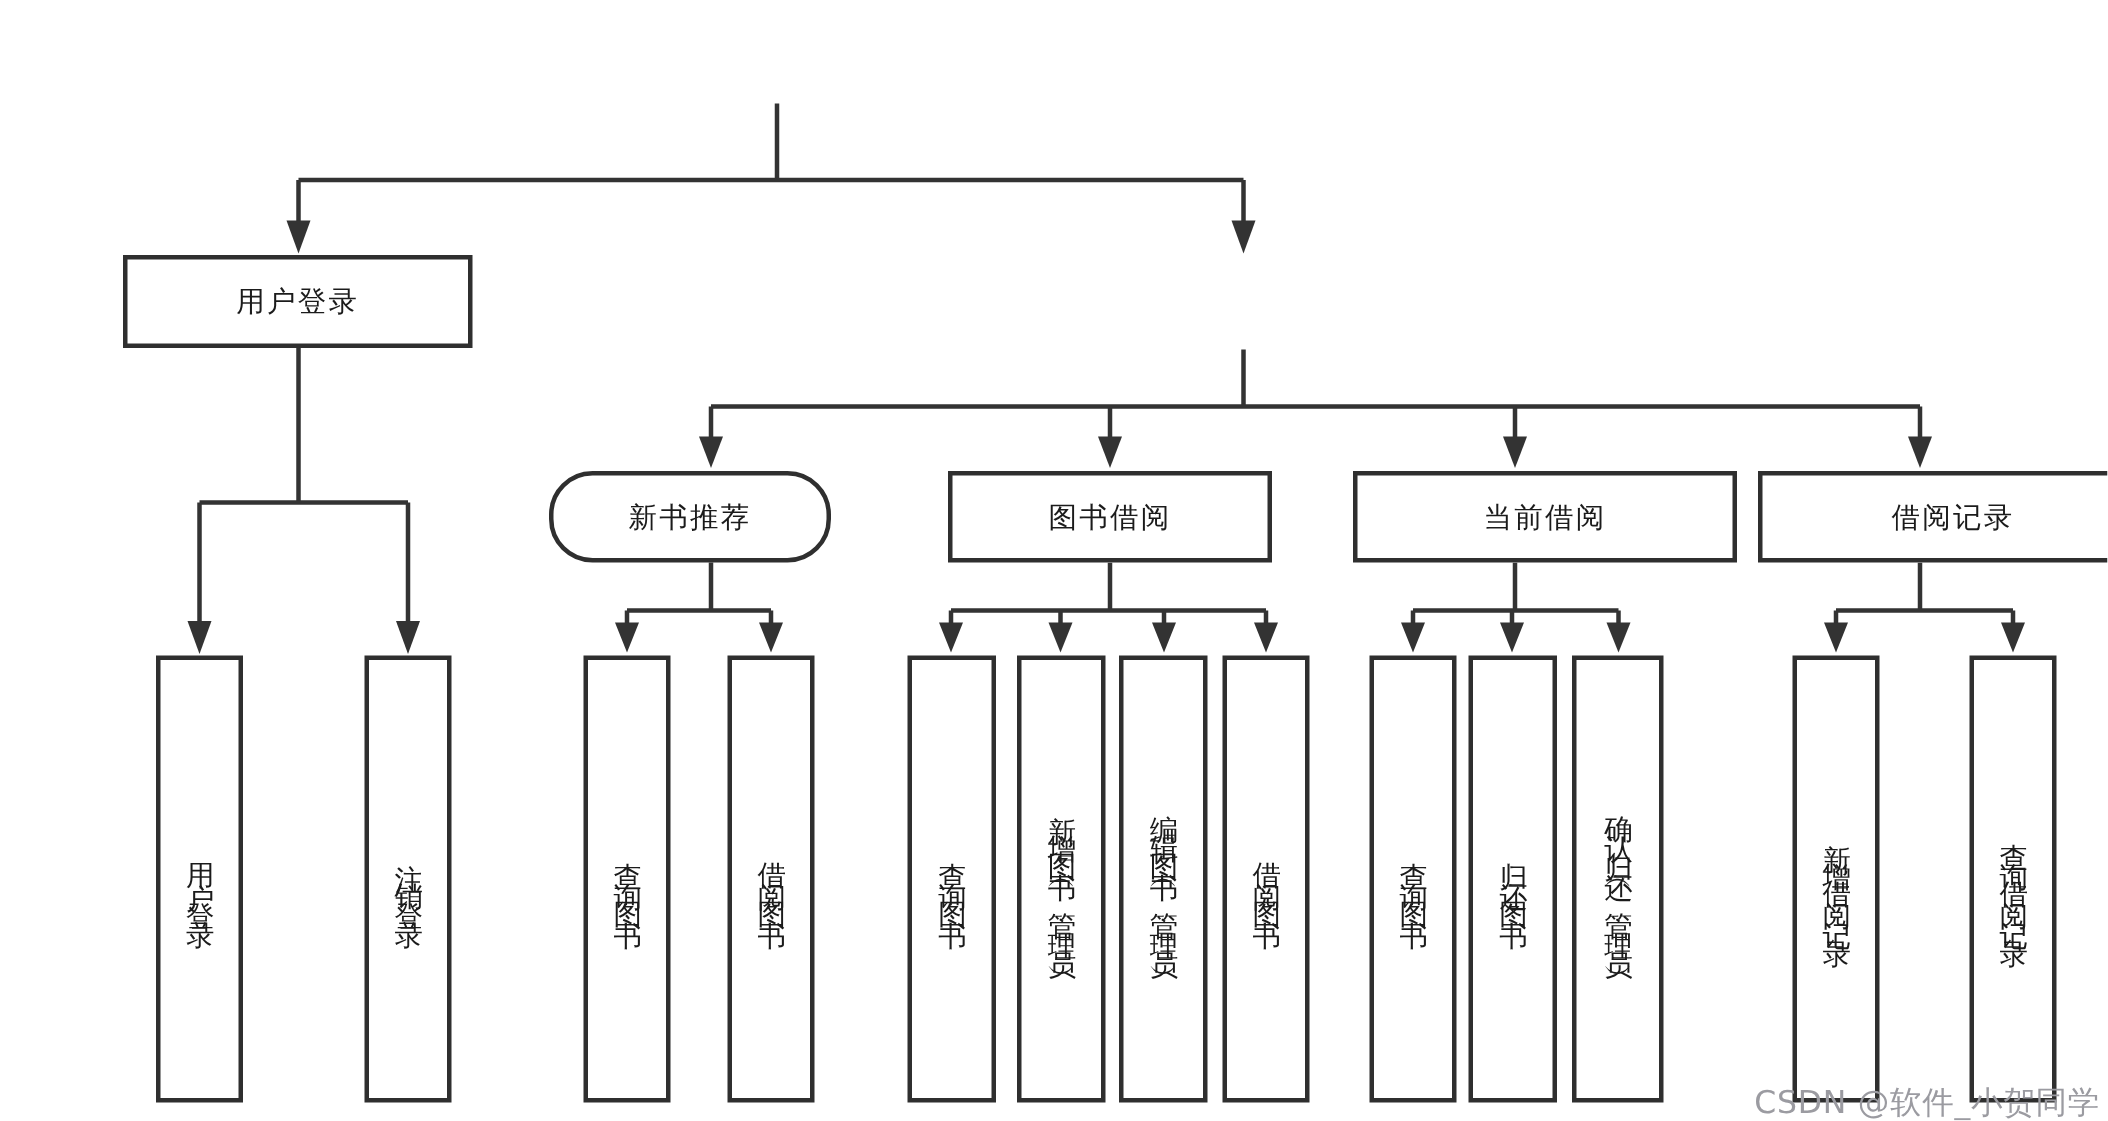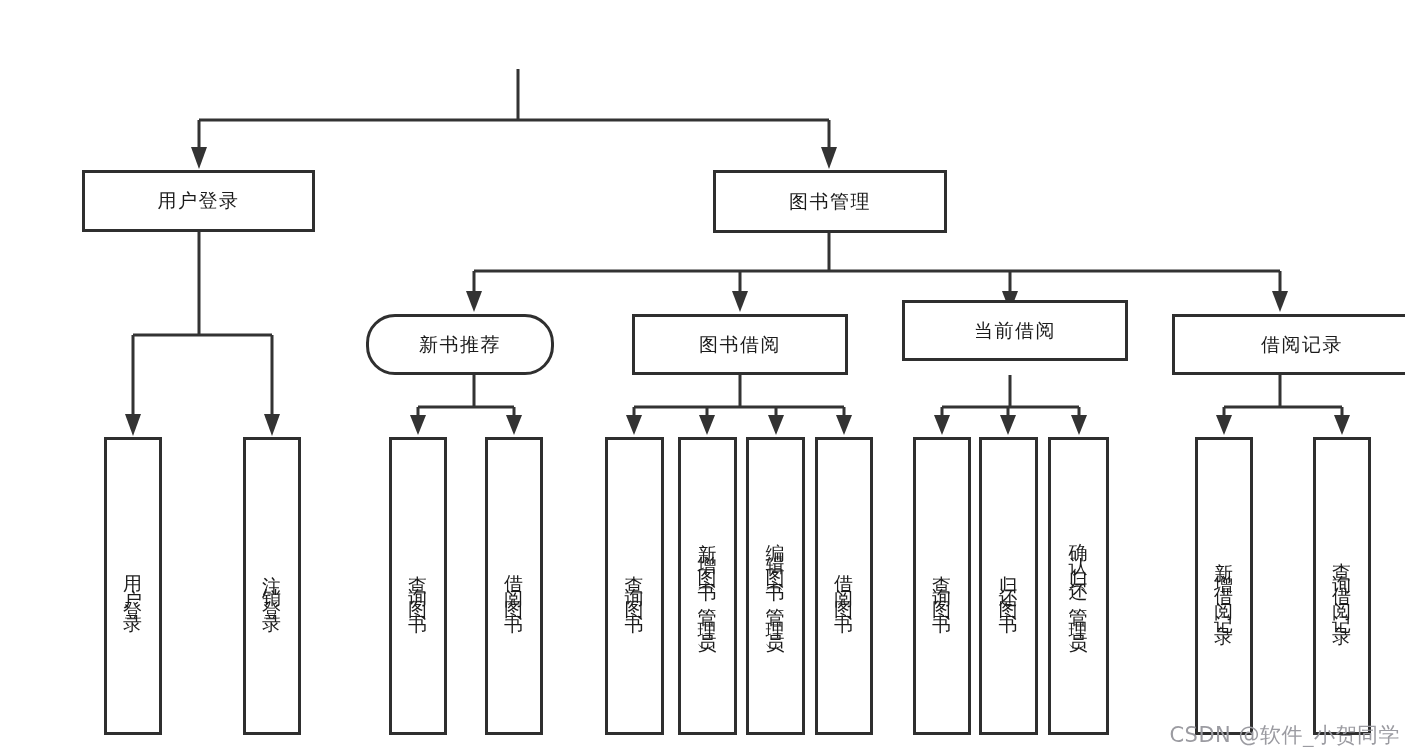--- a/index.html
+++ b/index.html
@@ -81,25 +81,24 @@
 
     <g>
       <path class="cline" d="M1280,375 V407 M1224,407 H1342 M1224,407 V417 M1342,407 V417"></path>
       <polygon class="ahead" points="1216,415 1232,415 1224,435"></polygon>
       <polygon class="ahead" points="1334,415 1350,415 1342,435"></polygon>
     </g>
   </svg>
 
 
   <div class="node hbox" style="left:82px; top:170px; width:233px; height:62px;">用户登录</div>
-  <div class="node hbox" style="left:713px; top:170px; width:234px; height:63px;">图书管理</div>
 
   <div class="node hbox" style="left:366px; top:314px; width:188px; height:61px;border-radius:29px;">新书推荐</div>
   <div class="node hbox" style="left:632px; top:314px; width:216px; height:61px;">图书借阅</div>
-  <div class="node hbox" style="left:902px; top:300px; width:226px; height:61px;">当前借阅</div>
+  <div class="node hbox" style="left:902px; top:314px; width:256px; height:61px;">当前借阅</div>
   <div class="node hbox" style="left:1172px; top:314px; width:260px; height:61px;">借阅记录</div>
 
   <div class="node vbox" style="left:104px; top:437px; width:58px; height:298px;">用户登录</div>
   <div class="node vbox" style="left:243px; top:437px; width:58px; height:298px;">注销登录</div>
 
   <div class="node vbox" style="left:389px; top:437px; width:58px; height:298px;">查询图书</div>
   <div class="node vbox" style="left:485px; top:437px; width:58px; height:298px;">借阅图书</div>
 
   <div class="node vbox" style="left:605px; top:437px; width:59px; height:298px;">查询图书</div>
   <div class="node vbox" style="left:678px; top:437px; width:59px; height:298px;">新增图书（管理员）</div>

